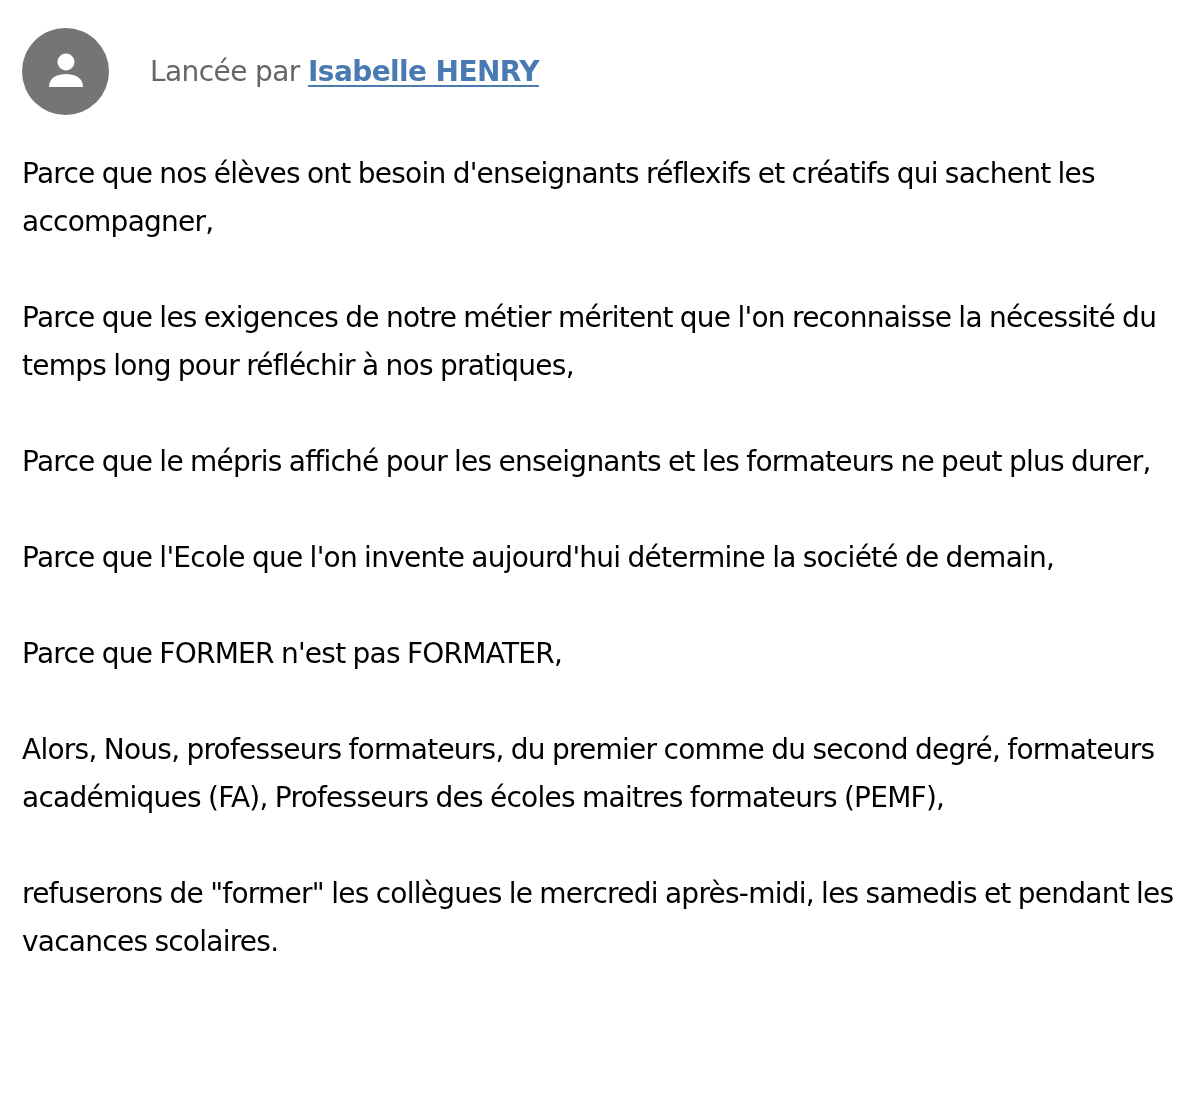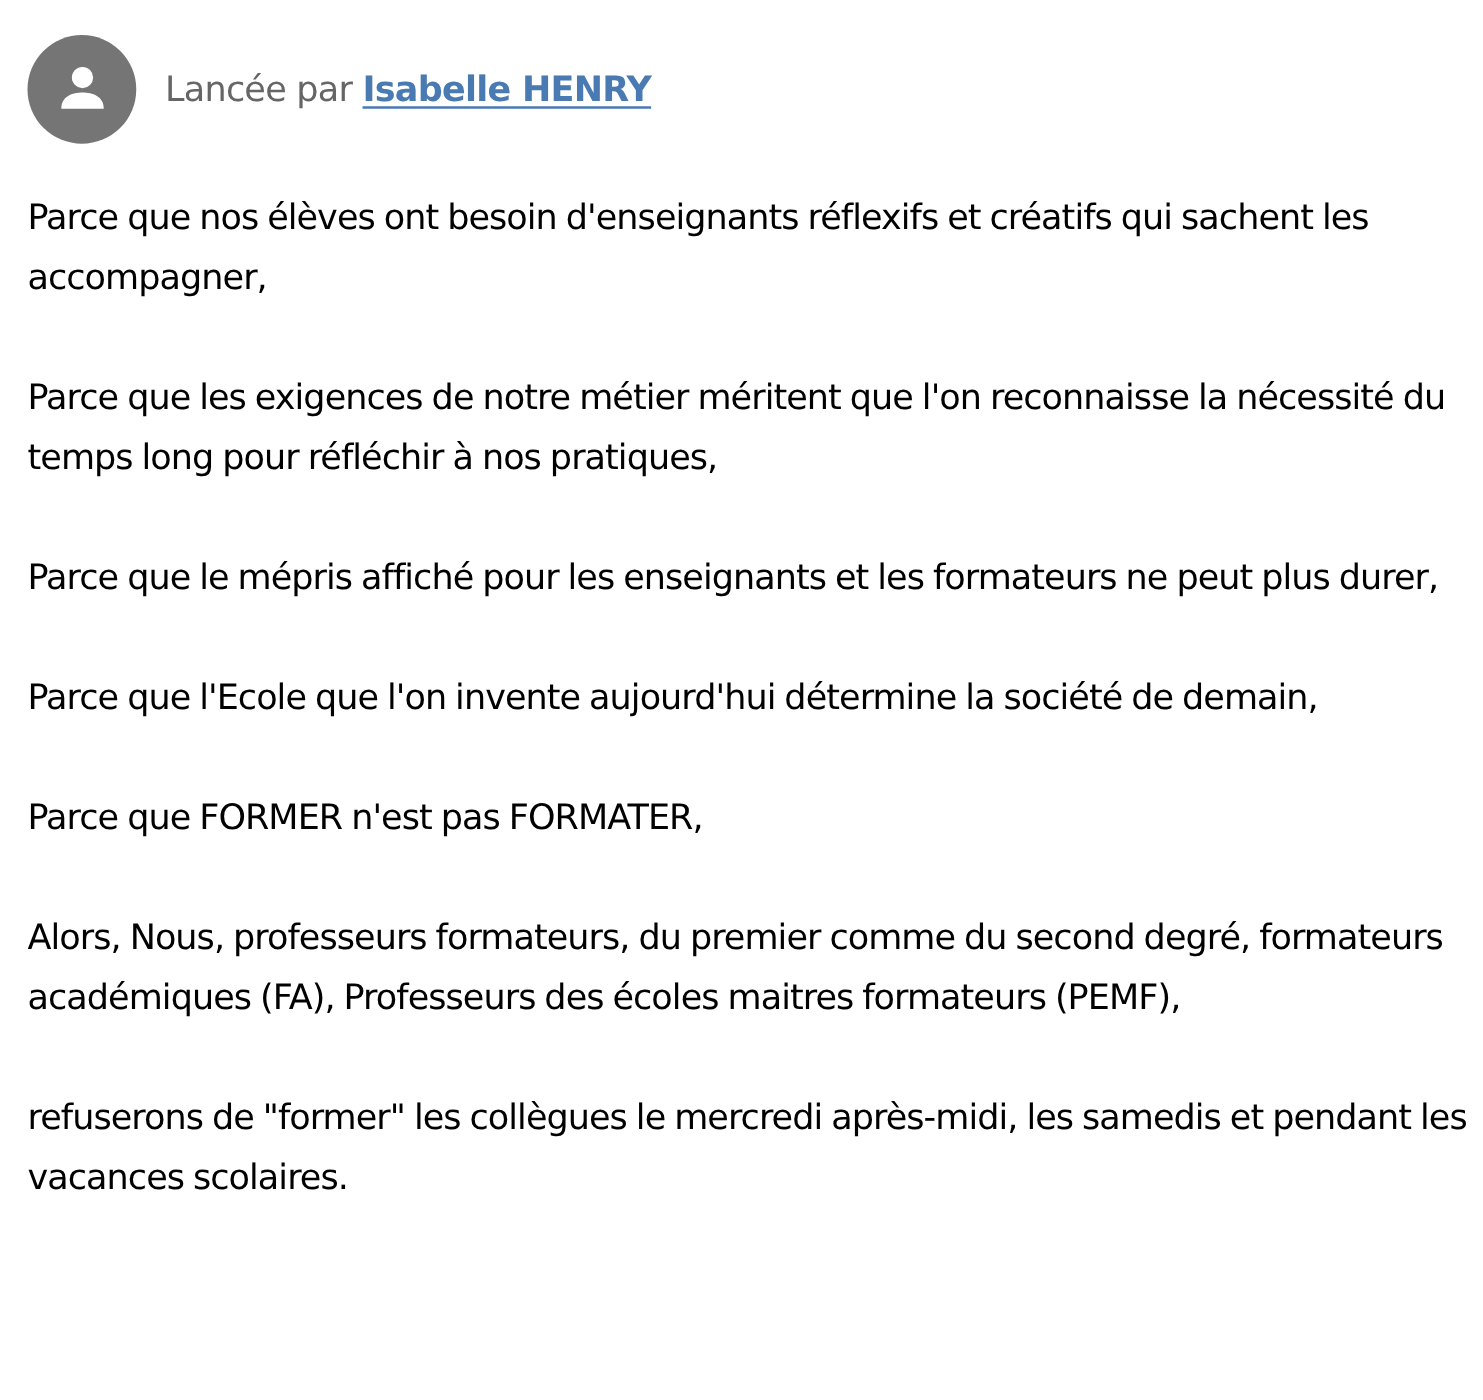--- a/index.html
+++ b/index.html
@@ -34,21 +34,21 @@
     align-items: center;
     justify-content: center;
     flex-shrink: 0;
   }
   .avatar svg {
     width: 40px;
     height: 40px;
     display: block;
   }
   .author-text {
-    margin-left: 23px;
+    margin-left: 41px;
     font-size: 28px;
     letter-spacing: -0.6px;
     color: #666666;
     white-space: nowrap;
   }
   .author-link {
     color: #4a7ab2;
     font-weight: bold;
     text-decoration: underline;
     text-decoration-thickness: 2px;

